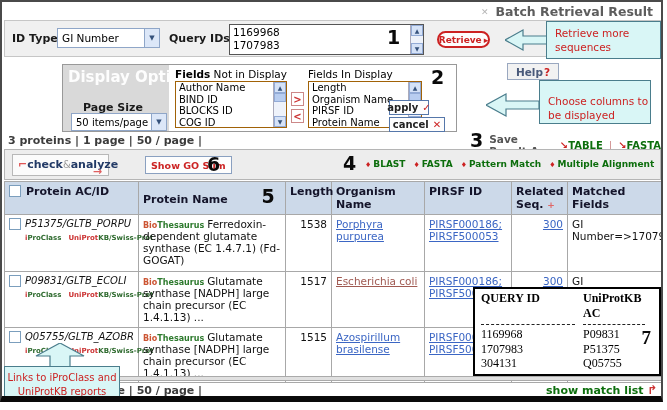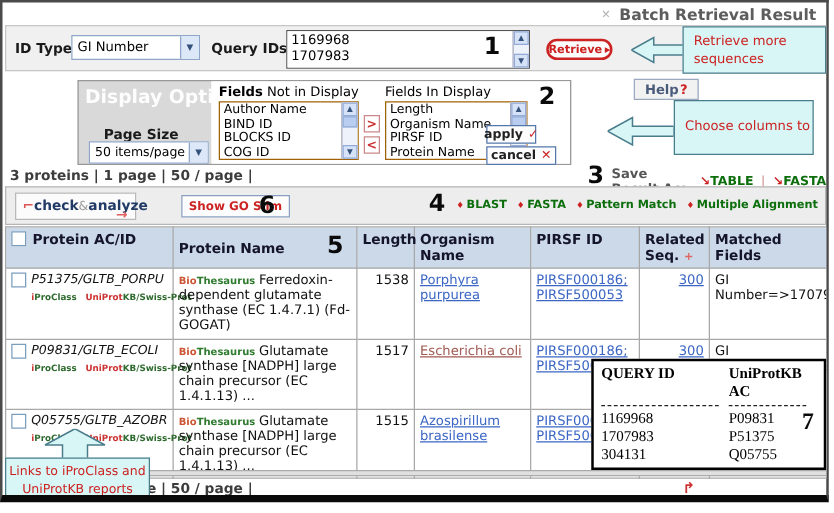--- a/index.html
+++ b/index.html
@@ -211,20 +211,21 @@
   <div class="abs help-btn" style="left:461px; top:61px; width:52px; height:17px;margin-left:44px;">
     <span>Help</span>
     <span class="red">?</span>
   </div>
 
   <svg class="abs" style="left:484px; top:90px; z-index:6;" width="53" height="26">
     <polygon points="0,13 20,2 20,9 53,9 53,17 20,17 20,24" fill="#d9f6f6" stroke="#4a7d8c" stroke-width="1.2"></polygon>
   </svg>
   <div class="abs callout" style="left:537px; top:78px; width:112px; height:44px; padding:13px 0 0 8px;">
     <div class="cl-line">Choose columns to</div>
+    <div class="cl-line">be displayed</div>
   </div>
 
   <span class="abs pag" style="left:6px; top:132px;">3 proteins  |  1 page  |  50 / page  |</span>
   <div class="abs" style="left:468px; top:131px; display:flex; align-items:center; gap:6px;">
     <span class="num" style="margin-top:-10px;">3</span>
     <span style="font-size:10.5px; font-weight:bold; color:#555;">Save Result As:</span>
     <span class="green-link"><span class="red">↘</span><span>TABLE</span></span>
     <span style="color:#cc8888; font-size:10px;">|</span>
     <span class="green-link"><span class="red">↘</span><span>FASTA</span></span>
   </div>
@@ -365,20 +366,21 @@
     <div class="ov-row">
       <span class="ov-c1 ov-v">304131</span>
       <span class="ov-c2 ov-v">Q05755</span>
     </div>
     <span class="num" style="position:absolute; right:8px; top:38px;">7</span>
   </div>
 
   <div class="abs divider"></div>
   <span class="abs pag" style="left:6px; top:382px;">3 proteins  |  1 page  |  50 / page  |</span>
   <div class="abs show-match">
+    <span class="sm-text">show match list</span>
     <span class="sm-arrow">↱</span>
   </div>
 
   <svg class="abs" style="left:24px; top:341px; z-index:6;" width="68" height="24">
     <polygon points="34,0 10,13 24,13 24,24 44,24 44,13 58,13" fill="#d9f6f6" stroke="#4a7d8c" stroke-width="1.2"></polygon>
   </svg>
   <div class="abs callout" style="left:2px; top:364px; width:116px; height:38px; padding-top:4px; text-align:center; font-size:10px;">
     <div class="cl-line">Links to iProClass and</div>
     <div class="cl-line">UniProtKB reports</div>
   </div>

